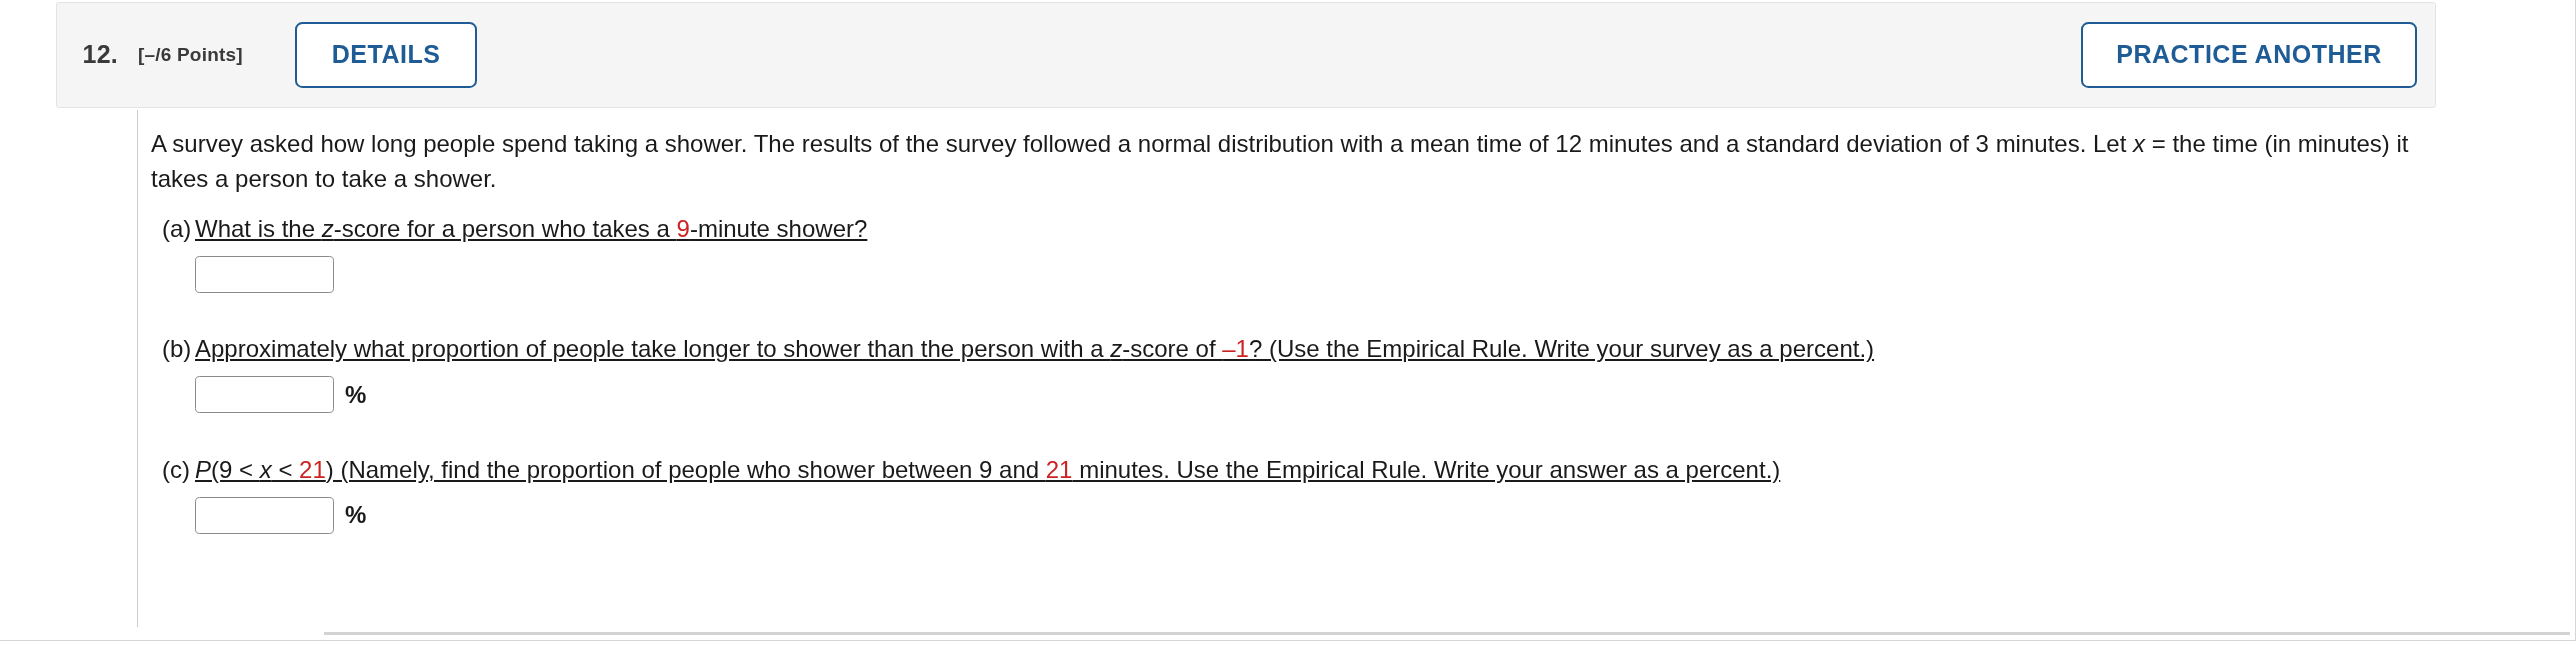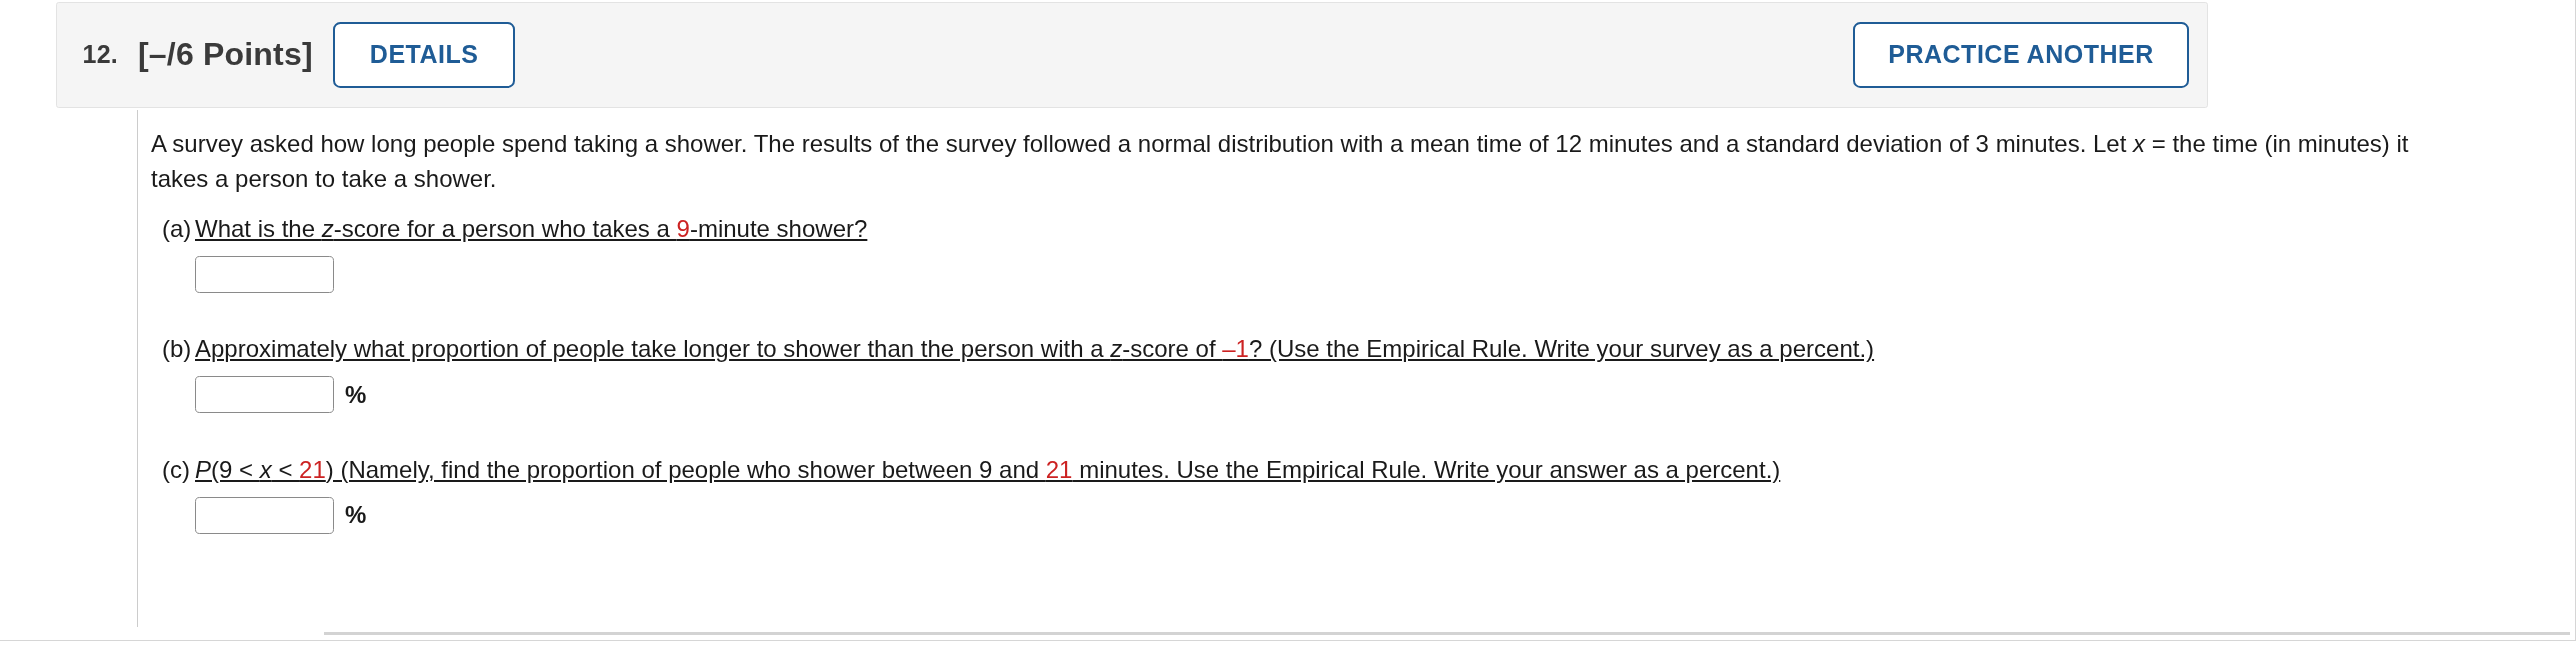--- a/index.html
+++ b/index.html
@@ -34,21 +34,21 @@
     border-bottom: 1.8px solid #d6d6d6;
     box-sizing: border-box;
     pointer-events: none;
   }
 
   
   .q-header {
     position: absolute;
     left: 56px;
     top: 1.8px;
-    width: 2152px;
+    width: 2380px;
     height: 106px;
     background: #f5f5f5;
     border: 0.9px solid #e3e3e3;
     border-radius: 2.7px;
     box-sizing: border-box;
     display: flex;
     align-items: center;
     padding: 0 18.3px 0 25.6px;
   }
   .q-header-left {
@@ -57,21 +57,21 @@
     gap: 20px;
     white-space: nowrap;
   }
   .q-number {
     font-size: 25px;
     font-weight: bold;
     color: #3a3a3a;
     letter-spacing: 0.2px;
   }
   .q-points {
-    font-size: 32px;
+    font-size: 19px;
     font-weight: bold;
     color: #3a3a3a;
     letter-spacing: 0.2px;
   }
   .q-header-spacer { flex: 1 1 auto; }
 
   .q-header-right {
     display: flex;
     align-items: center;
     gap: 16.4px;
@@ -88,21 +88,21 @@
     color: #1f5c96;
     border: 2.7px solid #1f5c96;
     border-radius: 7.3px;
     font-size: 25px;
     font-weight: bold;
     letter-spacing: 0.5px;
     font-family: "Liberation Sans", sans-serif;
     cursor: pointer;
     box-sizing: border-box;
   }
-  .btn-details { padding: 16px 35px; }
+  .btn-details { padding: 16px 35px; margin-left: 32px; }
 
   
   .q-body {
     position: absolute;
     left: 137px;
     top: 110px;
     width: 2431px;
     height: 517px;
     border-left: 1.8px solid #cccccc;
     box-sizing: border-box;

